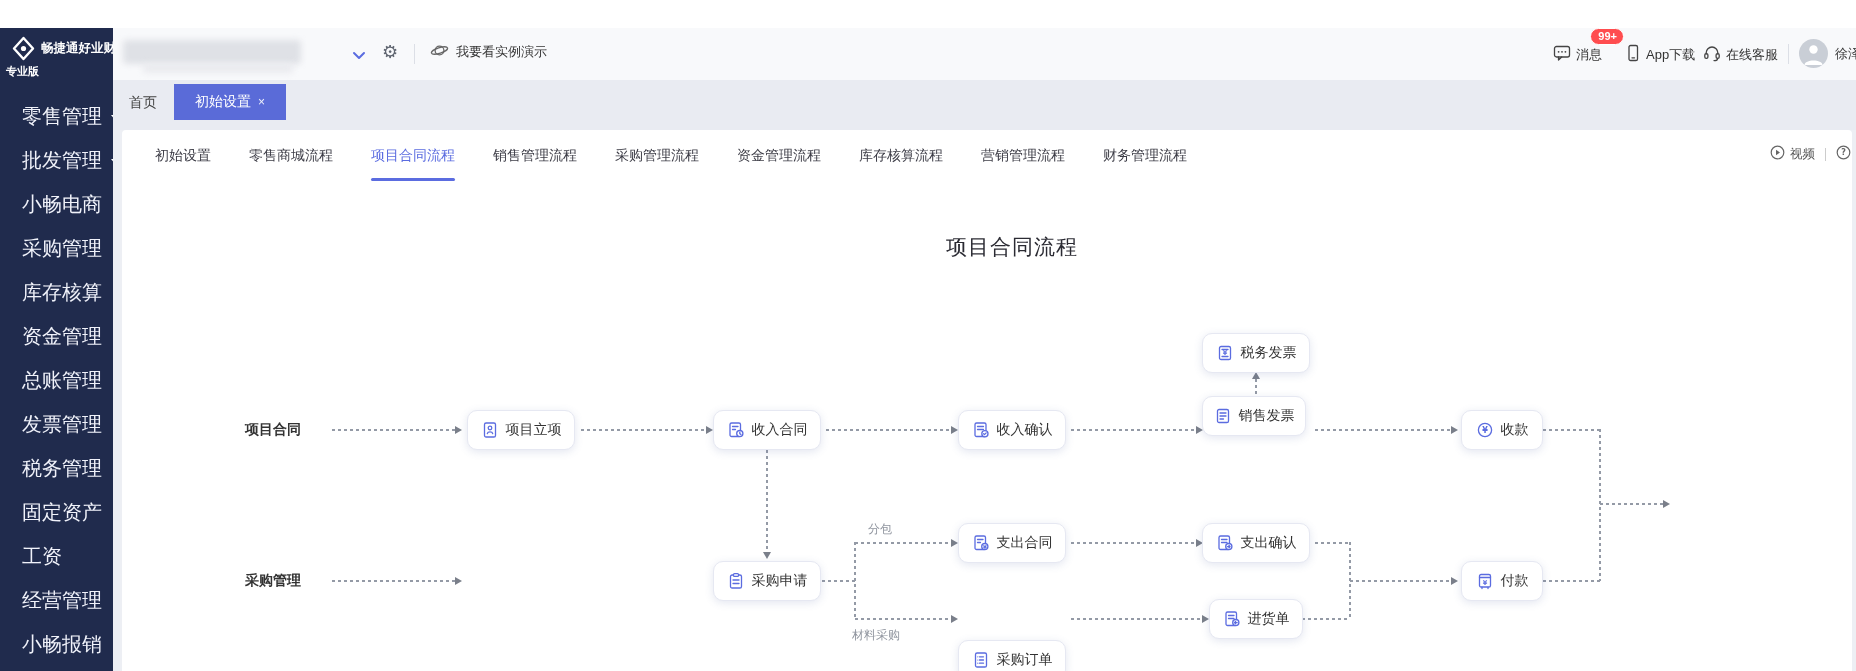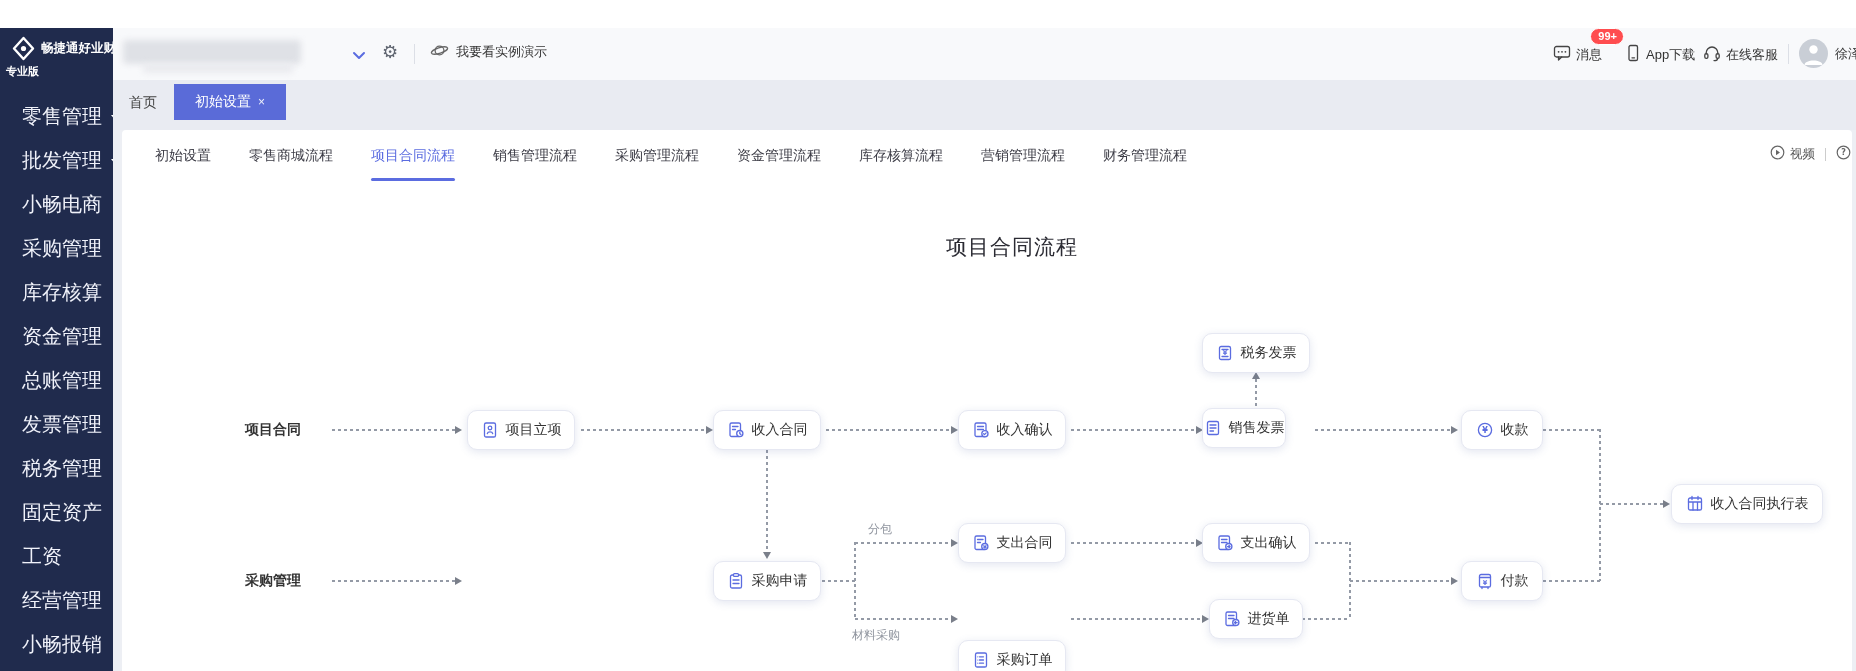--- a/index.html
+++ b/index.html
@@ -293,43 +293,36 @@
 
   <div class="node" style="left:1202px;top:333px;width:108px;">
     <svg width="18" height="18" viewBox="0 0 18 18">
       <rect x="3.5" y="2.5" width="11" height="13" rx="1.6"></rect>
         <path d="M6 5.5h6M6 12.5h6"></path>
       <text x="9" y="10.8" font-size="6.5" fill="#5b6ce0" stroke="none" text-anchor="middle">¥</text>
     </svg>
     <span>税务发票</span>
   </div>
 
-  <div class="node" style="left:1202px;top:408px;width:84px;text-align:right;">
+  <div class="node" style="left:1202px;top:396px;width:104px;text-align:right;">
     <svg width="18" height="18" viewBox="0 0 18 18">
       <rect x="3.5" y="2.5" width="11" height="13" rx="1.6"></rect>
         <path d="M6 6h6M6 9h6M6 12h3.5"></path>
     </svg>
     <span>销售发票</span>
   </div>
 
   <div class="node" style="left:1461px;top:410px;width:82px;">
     <svg width="18" height="18" viewBox="0 0 18 18">
       <circle cx="9" cy="9" r="6.6"></circle>
       <text x="9" y="12" font-size="8" fill="#5b6ce0" stroke="none" text-anchor="middle">¥</text>
     </svg>
     <span>收款</span>
   </div>
 
-  <div class="node" style="left:1671px;top:484px;width:152px;">
-    <svg width="18" height="18" viewBox="0 0 18 18">
-      <rect x="2.5" y="3" width="13" height="12" rx="1.6"></rect>
-        <path d="M2.5 7h13M7 7v8M11.5 7v8M6 1.5v3M12 1.5v3"></path>
-    </svg>
-    <span>收入合同执行表</span>
-  </div>
 
   <div class="node" style="left:713px;top:561px;width:108px;">
     <svg width="18" height="18" viewBox="0 0 18 18">
       <rect x="3.5" y="3" width="11" height="13" rx="1.6"></rect>
         <rect x="6.5" y="1.6" width="5" height="2.8" rx="1" fill="#fff"></rect>
         <path d="M6 8h6M6 11.5h6"></path>
     </svg>
     <span>采购申请</span>
   </div>
 

